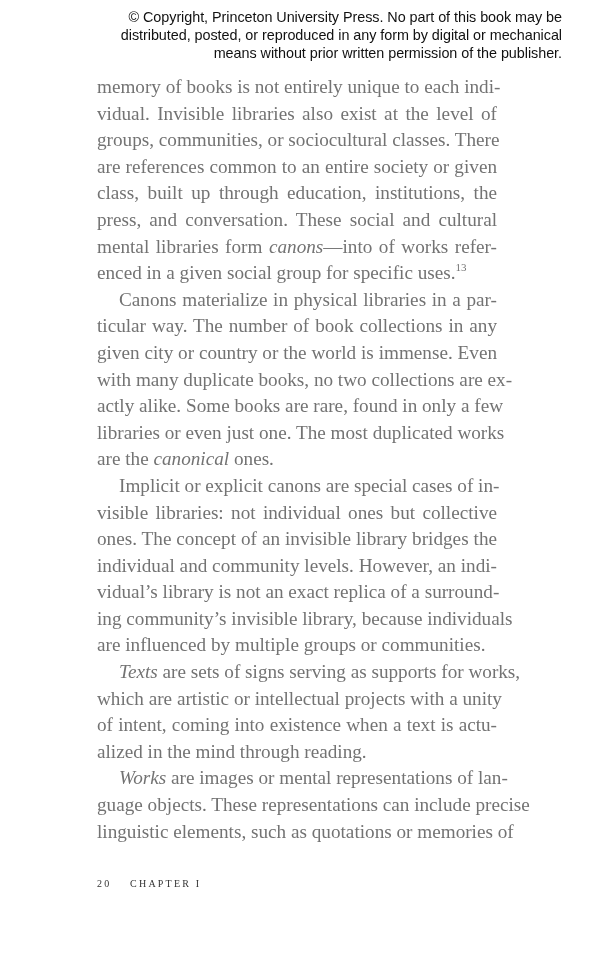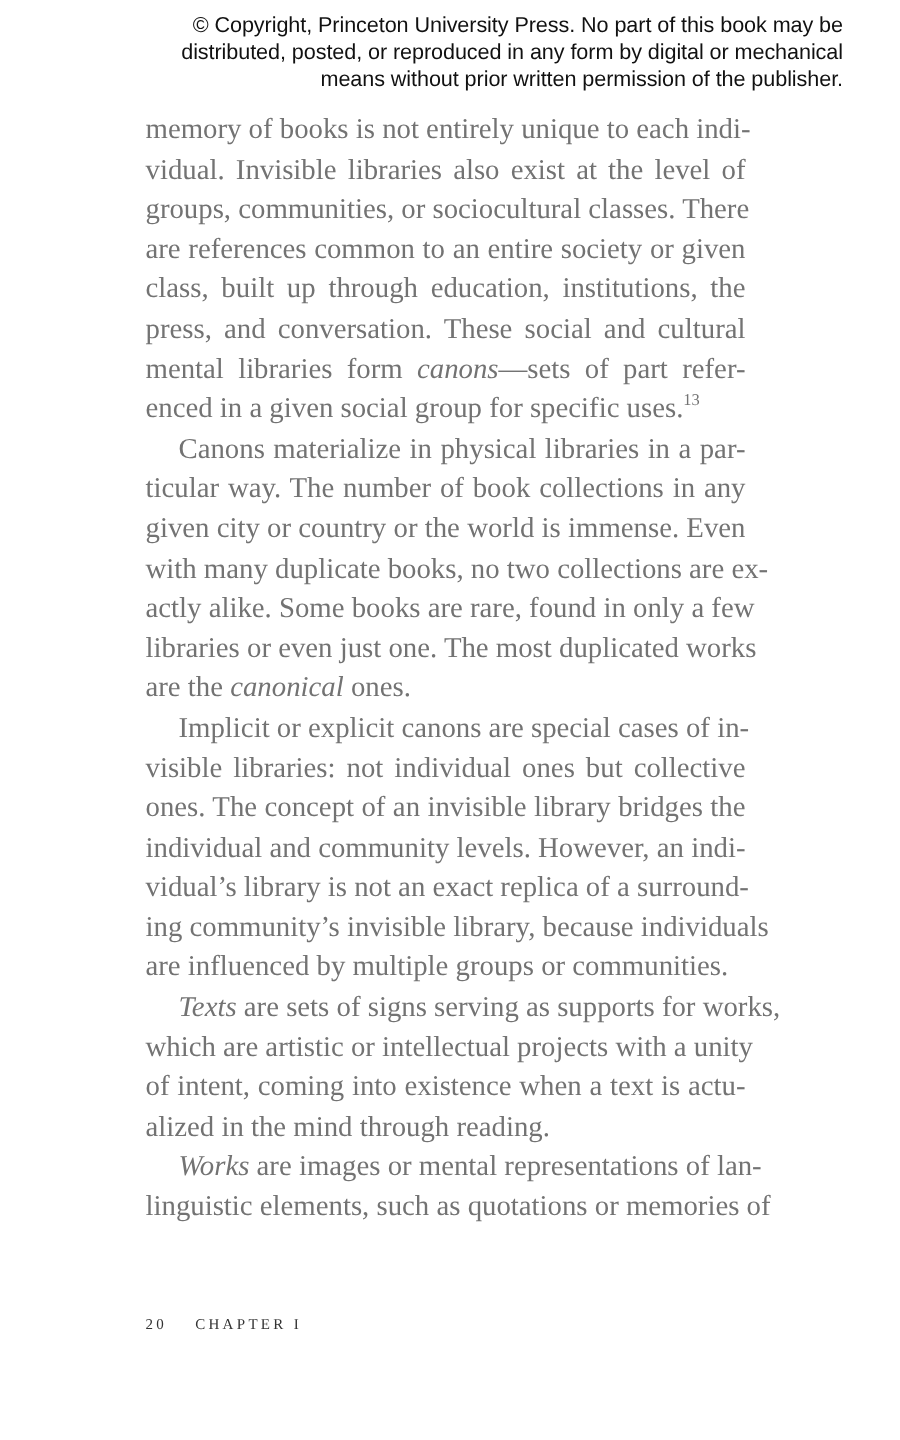--- a/index.html
+++ b/index.html
@@ -91,41 +91,42 @@
   <div>means without prior written permission of the publisher.</div>
 </div>
 
 <div class="page-body" id="page-body">
     <span class="line"><span>memory of books is not entirely unique to each indi-</span></span>
     <span class="line"><span>vidual. Invisible libraries also exist at the level of</span></span>
     <span class="line"><span>groups, communities, or sociocultural classes. There</span></span>
     <span class="line"><span>are references common to an entire society or given</span></span>
     <span class="line"><span>class, built up through education, institutions, the</span></span>
     <span class="line"><span>press, and conversation. These social and cultural</span></span>
-    <span class="line"><span>mental libraries form </span><em>canons</em><span>—sets of part refer-</span></span>
+    <span class="line"><span>mental libraries form </span><em>canons</em><span>—into of works refer-</span></span>
     <span class="line last"><span>enced in a given social group for specific uses.</span><sup>13</sup></span>
     <span class="line indent"><span>Canons materialize in physical libraries in a par-</span></span>
     <span class="line"><span>ticular way. The number of book collections in any</span></span>
     <span class="line"><span>given city or country or the world is immense. Even</span></span>
     <span class="line"><span>with many duplicate books, no two collections are ex-</span></span>
     <span class="line"><span>actly alike. Some books are rare, found in only a few</span></span>
     <span class="line"><span>libraries or even just one. The most duplicated works</span></span>
     <span class="line last"><span>are the </span><em>canonical</em><span> ones.</span></span>
     <span class="line indent"><span>Implicit or explicit canons are special cases of in-</span></span>
     <span class="line"><span>visible libraries: not individual ones but collective</span></span>
     <span class="line"><span>ones. The concept of an invisible library bridges the</span></span>
     <span class="line"><span>individual and community levels. However, an indi-</span></span>
     <span class="line"><span>vidual’s library is not an exact replica of a surround-</span></span>
     <span class="line"><span>ing community’s invisible library, because individuals</span></span>
     <span class="line last"><span>are influenced by multiple groups or communities.</span></span>
     <span class="line indent"><em>Texts</em><span> are sets of signs serving as supports for works,</span></span>
     <span class="line"><span>which are artistic or intellectual projects with a unity</span></span>
     <span class="line"><span>of intent, coming into existence when a text is actu-</span></span>
     <span class="line last"><span>alized in the mind through reading.</span></span>
     <span class="line indent"><em>Works</em><span> are images or mental representations of lan-</span></span>
+    <span class="line"><span>guage objects. These representations can include precise</span></span>
     <span class="line"><span>linguistic elements, such as quotations or memories of</span></span>
   </div>
 
 <div class="running-foot">
   <span class="page-num">20</span>
   <span>CHAPTER I</span>
 </div>
 
 <div class="contact">For general queries, contact info@press.princeton.edu</div>
 

